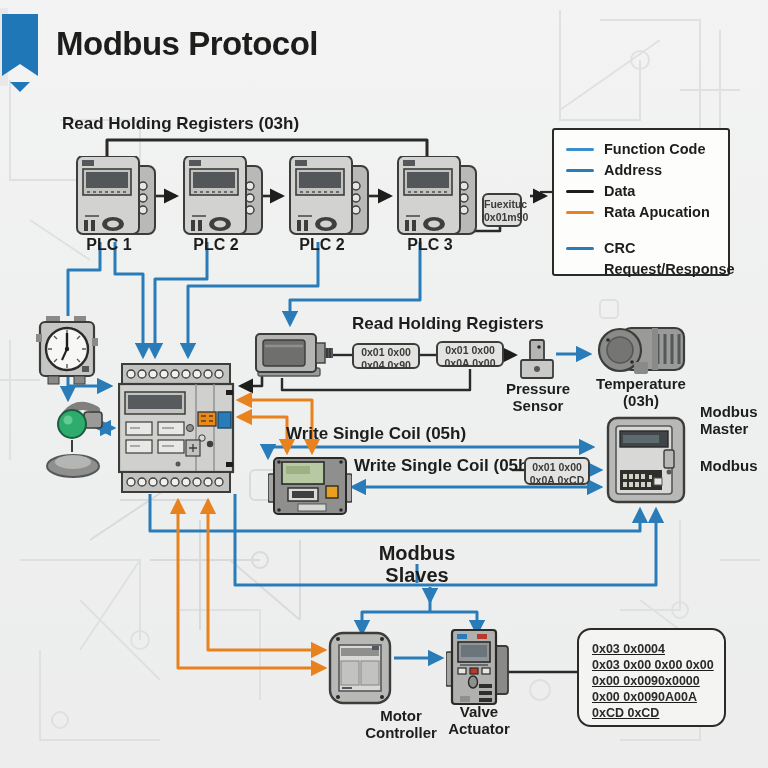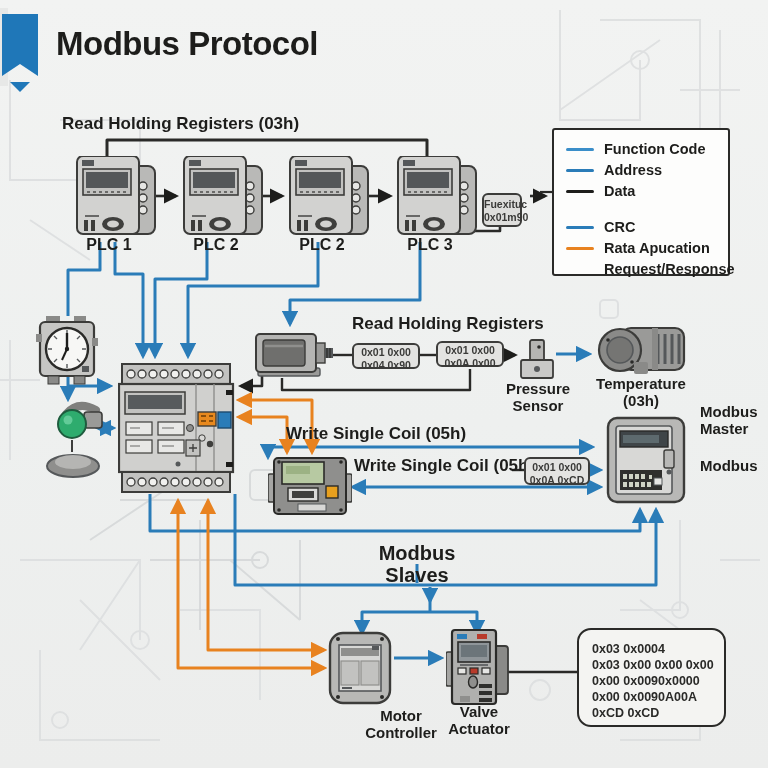--- a/index.html
+++ b/index.html
@@ -29,21 +29,21 @@
   .leg-gap{margin-top:20px;}
   
   .databox{background:#e3e3e1;border:2px solid #3c3c3a;border-radius:6px;box-sizing:border-box;
            text-align:center;font-weight:bold;color:#3a3a38;}
   .databox span{display:block;font-size:10.5px;line-height:1.25;}
   #framebox-top{left:482px;top:181px;width:40px;height:34px;padding-top:3px;background:#dededc;margin-top:12px;}
   #reqbox1{left:352px;top:343px;width:68px;height:26px;padding-top:1px;}
   #reqbox2{left:436px;top:341px;width:68px;height:26px;padding-top:1px;}
   #writebox{left:524px;top:457px;width:66px;height:28px;padding-top:2px;}
   #respbox{left:577px;top:628px;width:149px;height:99px;background:#f4f4f2;border:2px solid #2a2a28;
-           border-radius:14px;box-sizing:border-box;padding:12px 8px 0 13px;text-align:left;}
+           border-radius:14px;box-sizing:border-box;padding:12px 8px 0 13px;text-align:left;text-decoration:underline;}
   #respbox span{display:block;font-size:12.5px;font-weight:bold;color:#2a2a28;line-height:1.27;}
   
   #lbl-valve-slaves{left:34px;top:480px;width:78px;font-size:15px;}
   #lbl-pressure{left:498px;top:381px;width:80px;font-size:15px;}
   #lbl-temp{left:586px;top:376px;width:110px;font-size:15px;}
   #lbl-master{left:700px;top:404px;width:70px;font-size:15px;text-align:left;}
   #lbl-modbus{left:700px;top:458px;width:70px;font-size:15px;text-align:left;}
   #lbl-mc{left:320px;top:708px;width:82px;font-size:15px;margin-left:40px;}
   #lbl-va{left:438px;top:704px;width:82px;font-size:15px;}
 </style>
@@ -243,27 +243,27 @@
         <span class="leg-label">Function Code</span>
       </div>
     <div class="leg-row">
         <span class="leg-swatch" style="background: rgb(42, 124, 184);"></span>
         <span class="leg-label">Address</span>
       </div>
     <div class="leg-row">
         <span class="leg-swatch" style="background: rgb(29, 29, 27);"></span>
         <span class="leg-label">Data</span>
       </div>
+    <div class="leg-row">
+        <span class="leg-swatch" style="background: rgb(232, 130, 31);"></span>
+        <span class="leg-label">Rata Apucation</span>
+      </div>
     <div class="leg-row leg-gap">
         <span class="leg-swatch" style="background: rgb(42, 124, 184);"></span>
         <span class="leg-label">CRC</span>
-      </div>
-    <div class="leg-row">
-        <span class="leg-swatch" style="background: rgb(232, 130, 31);"></span>
-        <span class="leg-label">Rata Apucation</span>
       </div>
     <div class="leg-row">
         <span class="leg-swatch" style="visibility: hidden;"></span>
         <span class="leg-label">Request/Response</span>
       </div>
   </div>
 
   
   <svg class="abs" style="left:36px;top:314px" width="62" height="72" viewBox="0 0 62 72">
     <rect x="10" y="2" width="14" height="8" fill="#8a8a88"></rect>

